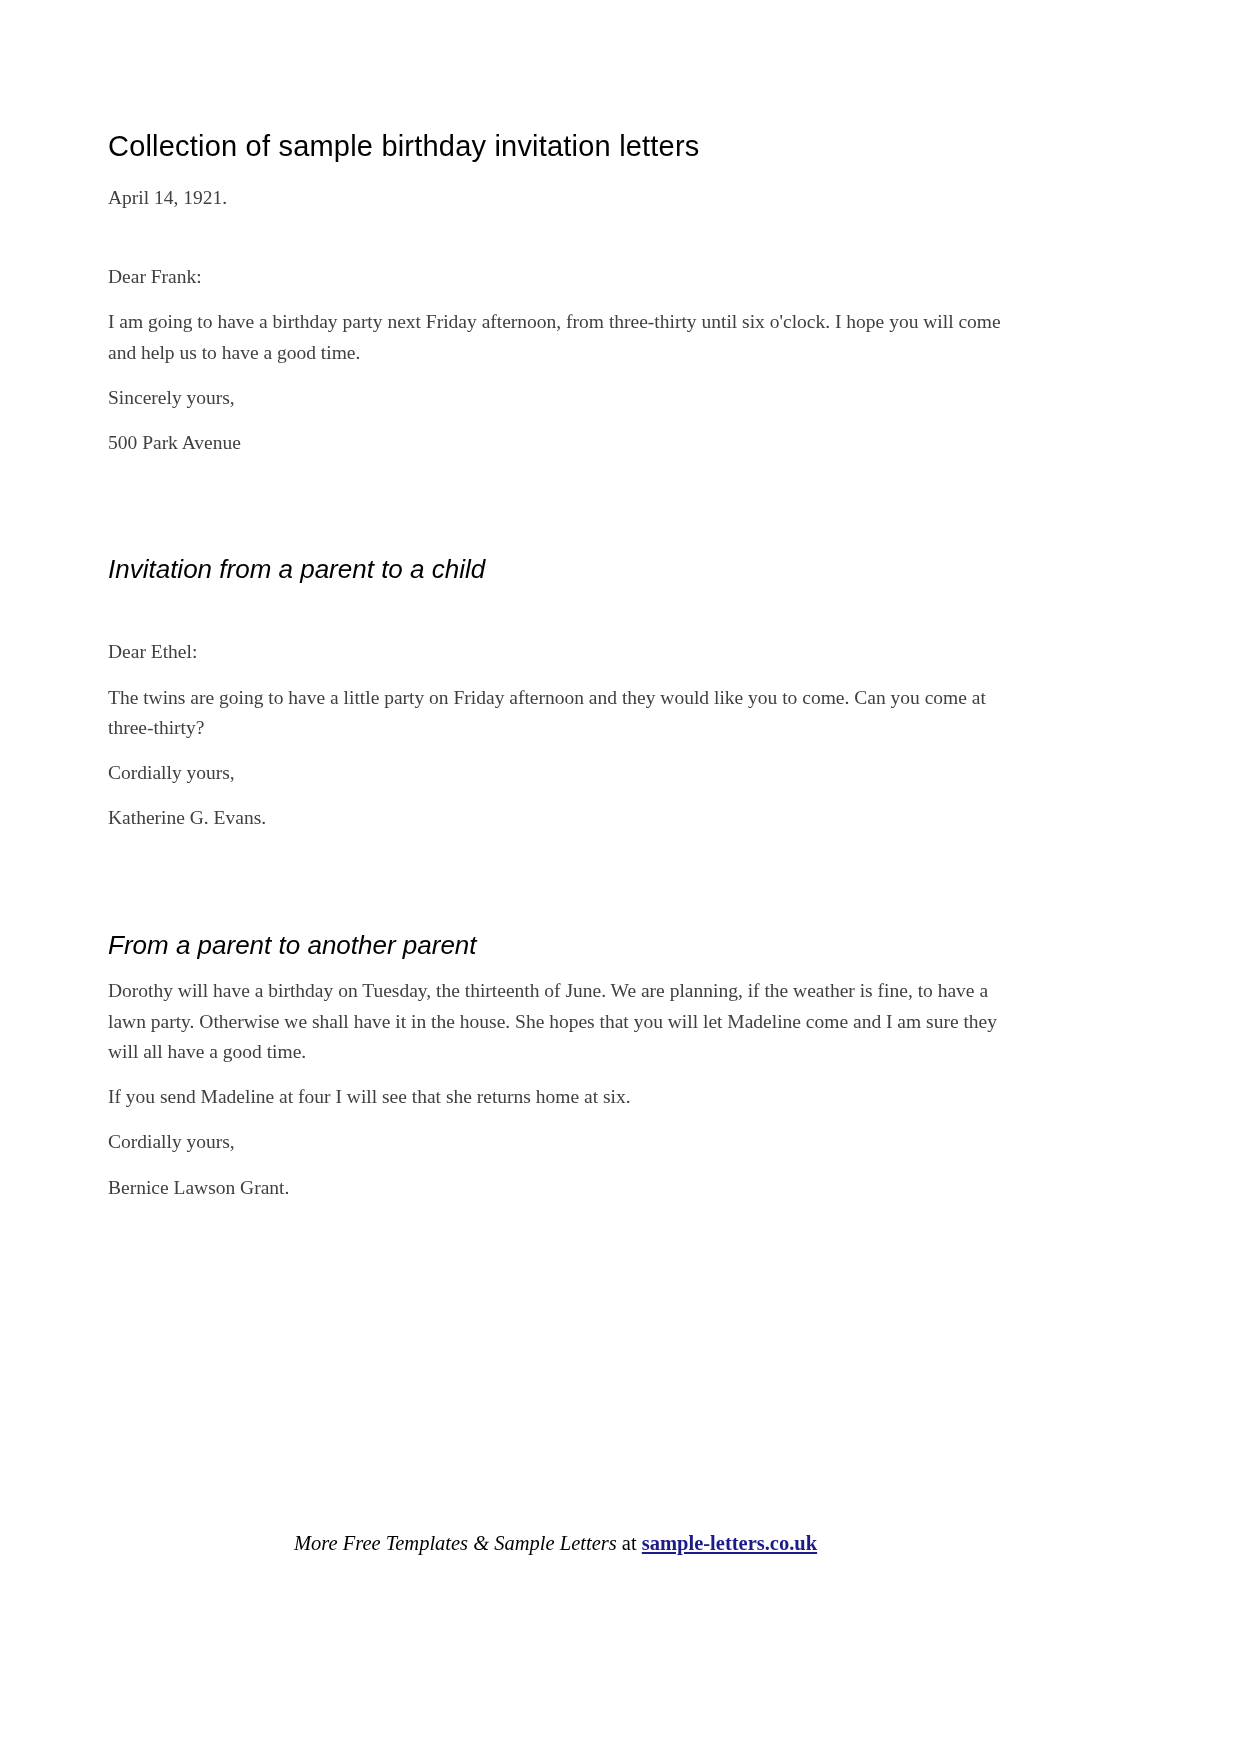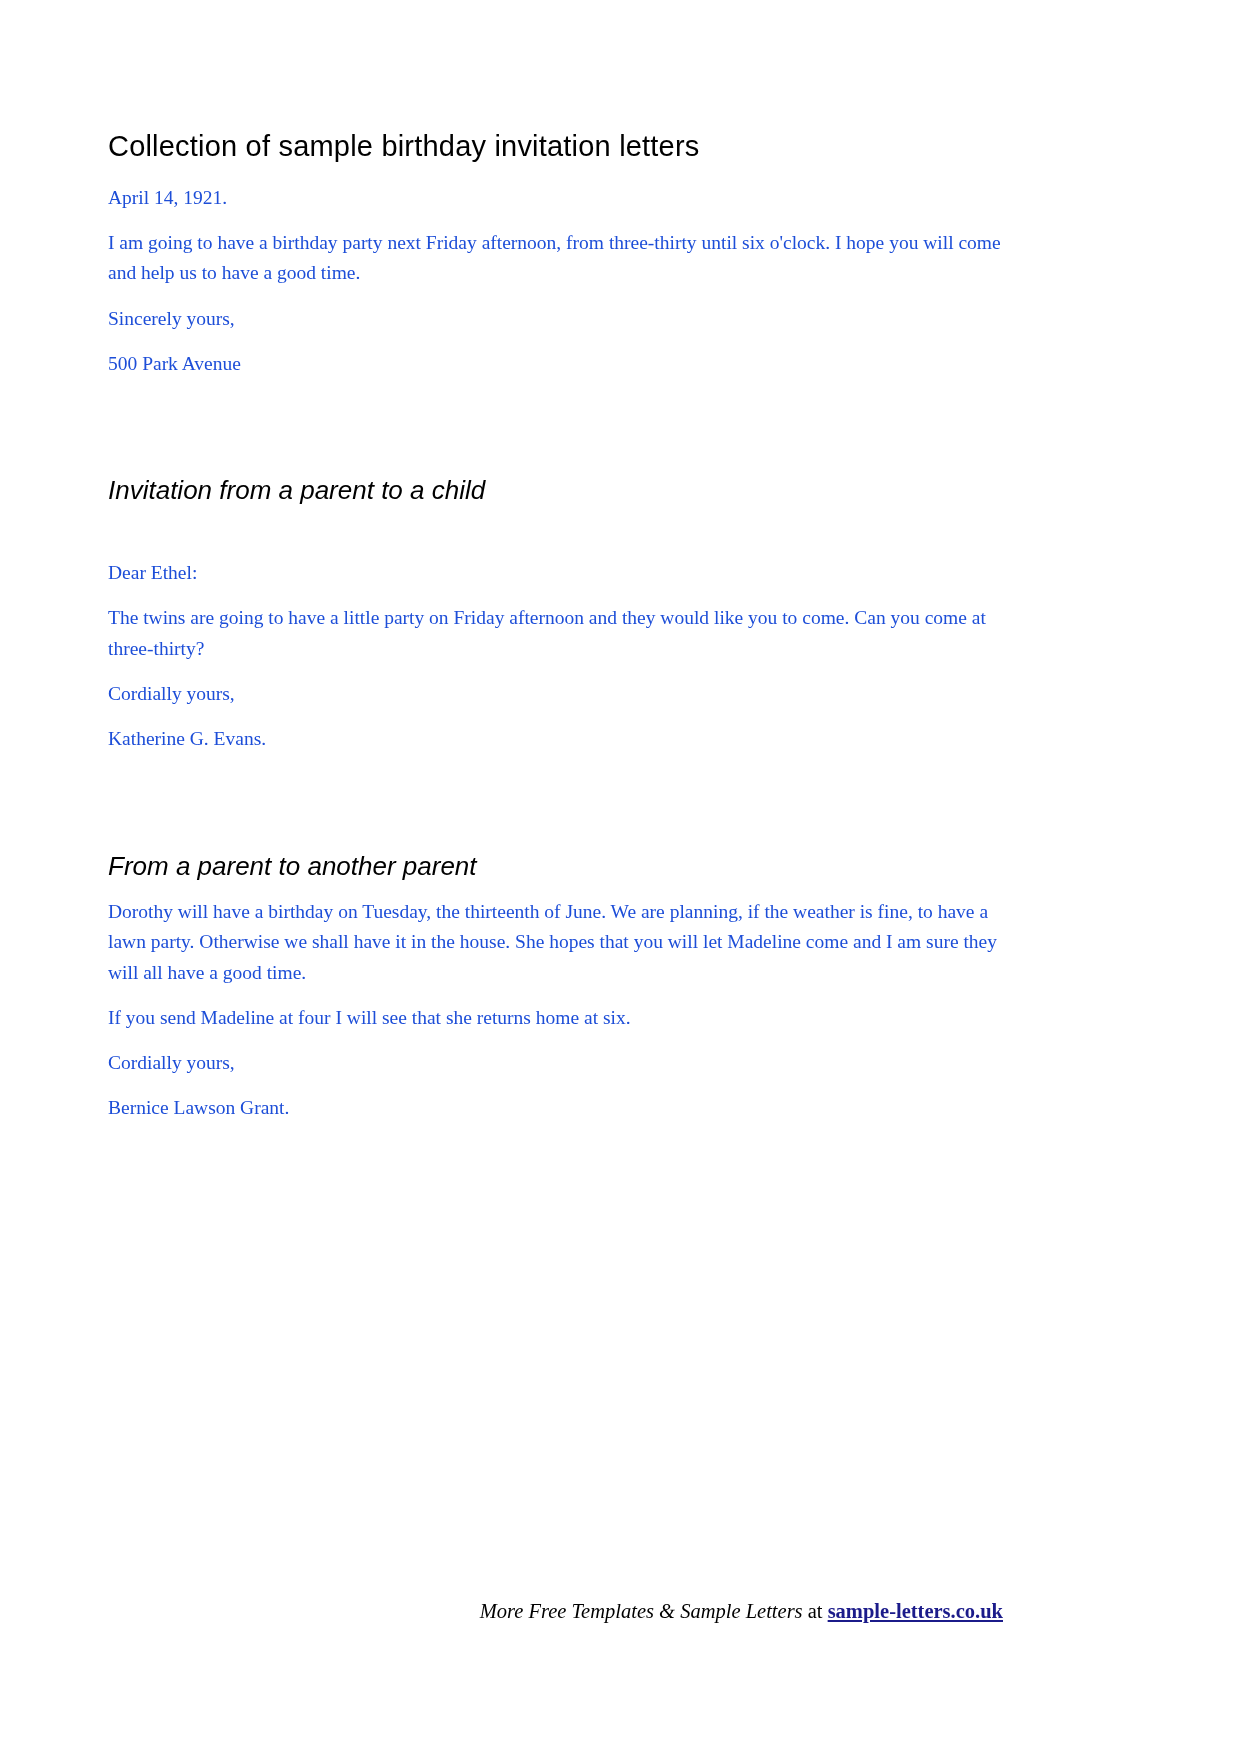--- a/index.html
+++ b/index.html
@@ -34,33 +34,33 @@
     font-style: italic;
     color: #000000;
   }
   .h1-gap { margin-top: 76px; }
   .h2-gap { margin-top: 96px; }
   .h3-gap { margin-top: 97px; }
   .body-text {
     font-family: "Liberation Serif", serif;
     font-size: 19.5px;
     line-height: 1.55;
-    color: #1d4ed8;
+    color: #404040;
   }
   p.body-text { margin-top: 15px; }
   p.date-line { margin-top: 20px; }
   p.salutation-1 { margin-top: 49px; }
   p.salutation-2 { margin-top: 52px; }
   p.salutation-3 { margin-top: 48px; }
   .footer {
     position: absolute;
     left: 108px;
-    top: 1600px;
+    top: 1532px;
     width: 895px;
-    text-align: right;
+    text-align: center;
     font-family: "Liberation Serif", serif;
     font-size: 20.5px;
     color: #000000;
   }
   .footer .ft-italic { font-style: italic; }
   .footer a.ft-link {
     font-weight: bold;
     text-decoration: underline;
     cursor: pointer;
   }
@@ -68,20 +68,21 @@
 </head>
 <body>
 
 <div class="page">
   <div class="content">
 
     <h1 class="doc-title">Collection of sample birthday invitation letters</h1>
 
     <section>
       <p class="body-text date-line">April 14, 1921.</p>
+      <p class="body-text salutation-1">Dear Frank:</p>
       <p class="body-text">I am going to have a birthday party next Friday afternoon, from three-thirty until six o'clock. I hope you will come and help us to have a good time.</p>
       <p class="body-text">Sincerely yours,</p>
       <p class="body-text">500 Park Avenue</p>
     </section>
 
     <section>
       <h2 class="section-heading h2-gap">Invitation from a parent to a child</h2>
       <p class="body-text salutation-2">Dear Ethel:</p>
       <p class="body-text">The twins are going to have a little party on Friday afternoon and they would like you to come. Can you come at three-thirty?</p>
       <p class="body-text">Cordially yours,</p>

